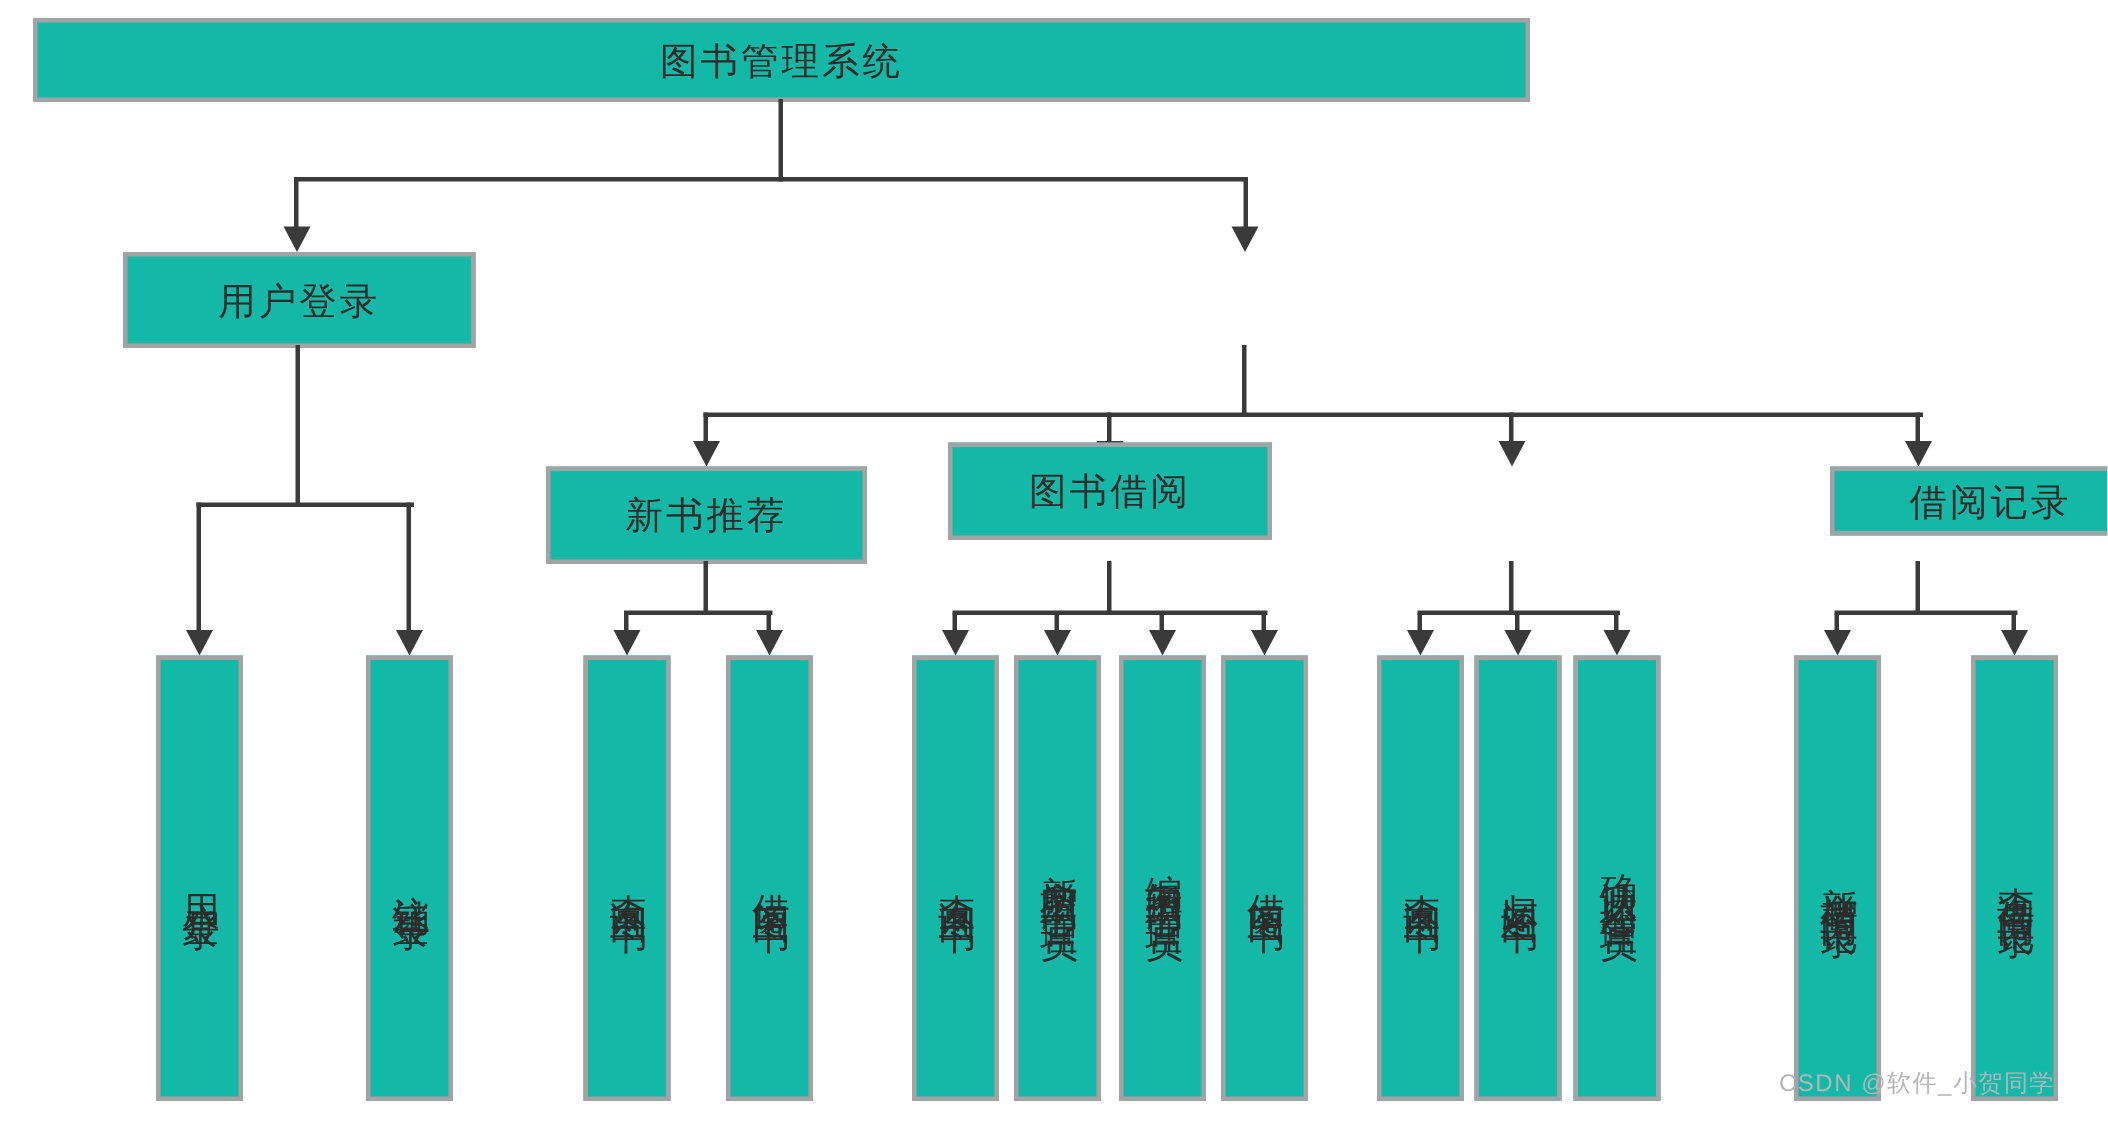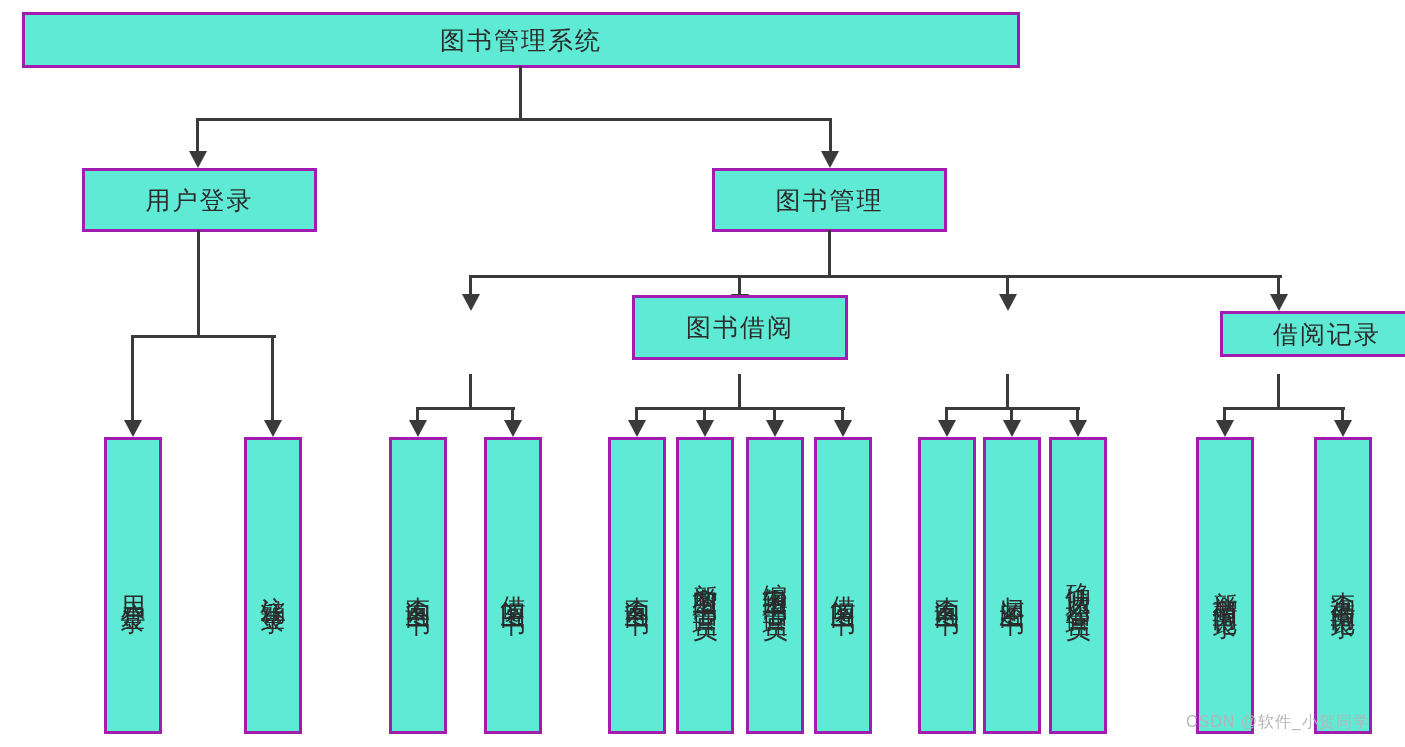--- a/index.html
+++ b/index.html
@@ -6,22 +6,22 @@
   .canvas{
     position:relative;
     width:1405px;height:747px;
     background:#ffffff;
     font-family:"Liberation Sans", sans-serif;
     overflow:hidden;
   }
   .box{
     position:absolute;
     box-sizing:border-box;
-    border:3px solid #a21caf;
-    background:#5eead4;
+    border:3px solid #a3a3a3;
+    background:#14b8a6;
     display:flex;
     align-items:center;
     justify-content:center;
   }
   .box .lbl{
     font-size:25px;
     color:#2b2b2b;
     letter-spacing:2px;
     white-space:nowrap;
   }
@@ -62,42 +62,42 @@
   <div class="vline" style="left:519px;top:66px;height:55px"></div>
   <div class="hline" style="left:196px;top:118px;width:636px"></div>
   <div class="vline" style="left:196px;top:118px;height:34px"></div>
   <div class="tri" style="left:189px;top:151px"></div>
   <div class="vline" style="left:829px;top:118px;height:34px"></div>
   <div class="tri" style="left:821px;top:151px"></div>
 
   <div class="box" style="left:82px;top:168px;width:235px;height:64px">
     <span class="lbl">用户登录</span>
   </div>
-  <div class="box" style="left:712px;top:168px;width:235px;height:64px">
-    <span class="lbl">图书管理</span>
-  </div>
 
   <div class="vline" style="left:197px;top:230px;height:108px"></div>
   <div class="hline" style="left:131px;top:335px;width:145px"></div>
   <div class="vline" style="left:131px;top:335px;height:86px"></div>
   <div class="tri" style="left:124px;top:420px"></div>
   <div class="vline" style="left:271px;top:335px;height:86px"></div>
   <div class="tri" style="left:264px;top:420px"></div>
 
   <div class="vline" style="left:828px;top:230px;height:48px"></div>
   <div class="hline" style="left:469px;top:275px;width:813px"></div>
   <div class="vline" style="left:469px;top:275px;height:20px"></div>
   <div class="tri" style="left:462px;top:294px"></div>
   <div class="vline" style="left:738px;top:275px;height:20px"></div>
   <div class="tri" style="left:731px;top:294px"></div>
   <div class="vline" style="left:1006px;top:275px;height:20px"></div>
   <div class="tri" style="left:999px;top:294px"></div>
   <div class="vline" style="left:1277px;top:275px;height:20px"></div>
   <div class="tri" style="left:1270px;top:294px"></div>
 
+  <div class="box" style="left:364px;top:311px;width:214px;height:65px">
+    <span class="lbl">新书推荐</span>
+  </div>
   <div class="box" style="left:632px;top:295px;width:216px;height:65px">
     <span class="lbl">图书借阅</span>
   </div>
   <div class="box" style="left:1220px;top:311px;width:214px;height:46px">
     <span class="lbl">借阅记录</span>
   </div>
 
   <div class="vline" style="left:469px;top:374px;height:36px"></div>
   <div class="hline" style="left:416px;top:407px;width:99px"></div>
   <div class="vline" style="left:416px;top:409px;height:13px"></div>

